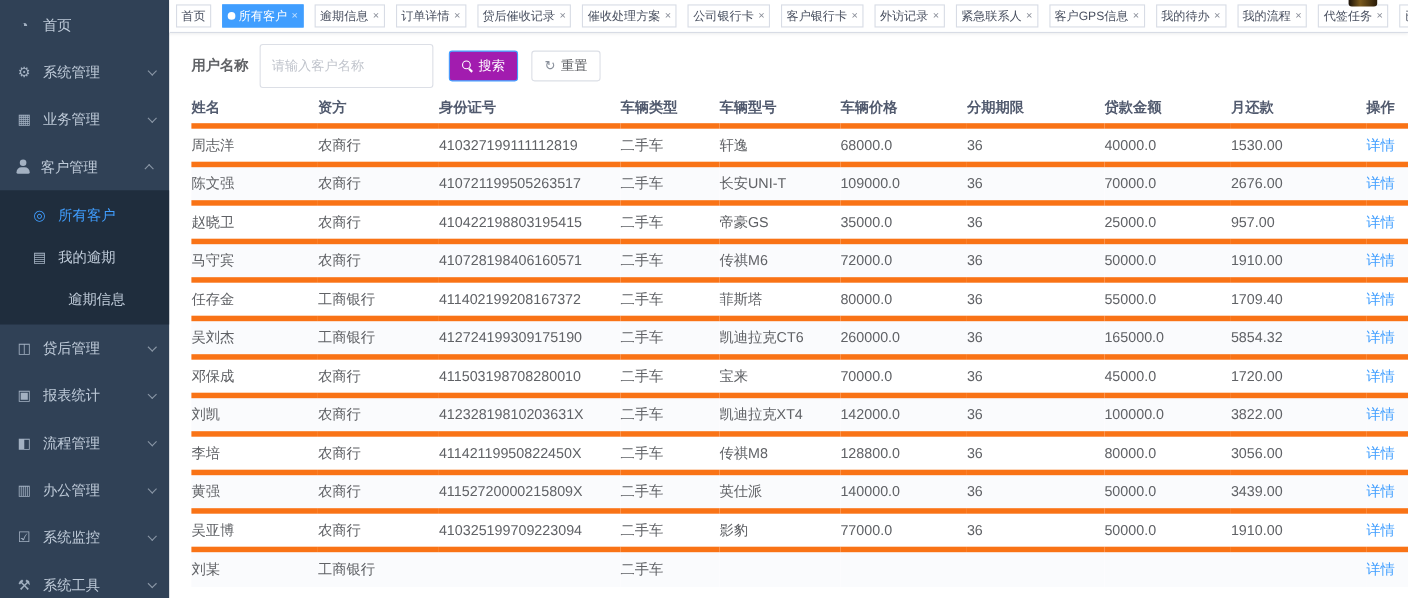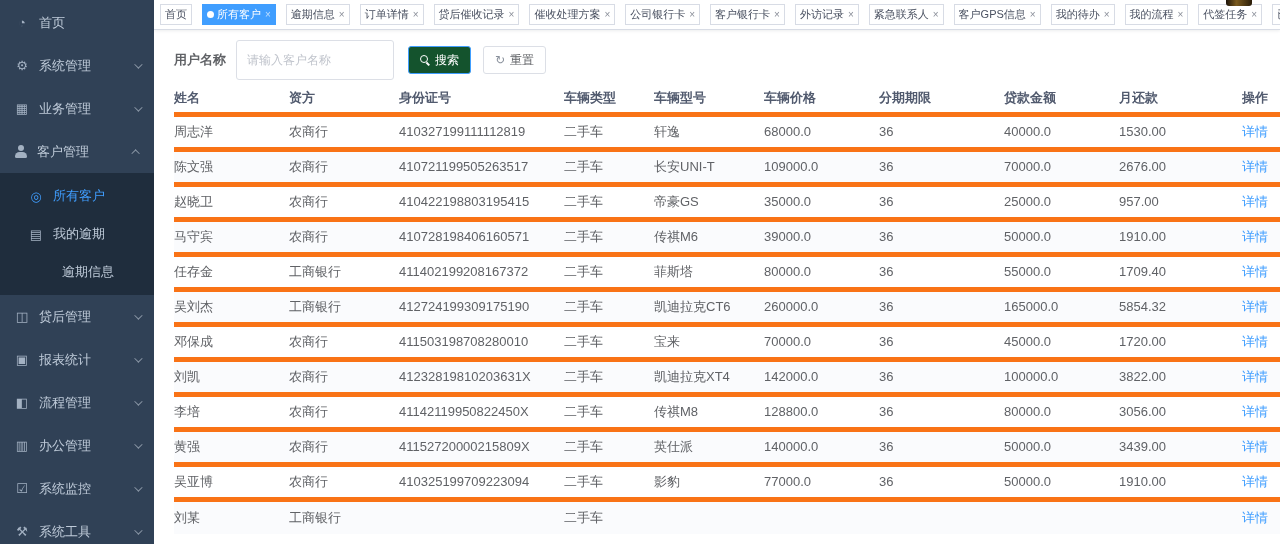--- a/index.html
+++ b/index.html
@@ -35,21 +35,21 @@
   .tag .close { margin-left:4px; font-size:10px; line-height:1; opacity:.65; }
   .avatar-cut { position:absolute; top:0; right:28px; width:26px; height:6px; background:linear-gradient(90deg,#1b1209,#7a5a1e 40%,#2a1c08); border-radius:0 0 3px 3px; z-index:4; }
 
   
   .content { flex:1; overflow:hidden; padding:10px 0 0 20px; }
   .search-bar { display:flex; align-items:center; height:40px; margin-bottom:4px; }
   .search-label { font-size:13px; font-weight:bold; color:#606266; margin-right:10px; }
   .search-input { width:158px; height:40px; border:1px solid #dcdfe6; border-radius:3px; padding:0 10px; font-size:12px; color:#606266; outline:none; font-family:inherit; }
   .search-input::placeholder { color:#c0c4cc; }
   .btn { height:28px; display:inline-flex; align-items:center; gap:5px; font-size:12px; border-radius:3px; padding:0 11px; cursor:pointer; font-family:inherit; }
-  .btn-primary { margin-left:14px; background:#14532d; border:1px solid #409eff; color:#fff; }
+  .btn-primary { margin-left:14px; background:#a21caf; border:1px solid #409eff; color:#fff; }
   .btn-plain { margin-left:12px; background:#fff; border:1px solid #dcdfe6; color:#606266; }
   .mag { width:10px; height:10px; position:relative; display:inline-block; }
   .mag::before { content:""; position:absolute; width:6px; height:6px; border:1.5px solid #fff; border-radius:50%; top:0; left:0; }
   .mag::after { content:""; position:absolute; width:4px; height:1.5px; background:#fff; transform:rotate(45deg); bottom:1px; right:0; }
   .refresh-glyph { font-size:12px; line-height:1; color:#8a919c; }
 
   
   table { border-collapse:collapse; table-layout:fixed; width:1106px; }
   th { text-align:left; font-size:13px; color:#515a6e; font-weight:bold; height:30px; padding:0 4px 0 0; white-space:nowrap; overflow:hidden; }
   td { font-size:13px; color:#606266; height:35px; padding:0 4px 0 0; white-space:nowrap; overflow:hidden; }
@@ -267,21 +267,21 @@
               <td>25000.0</td>
               <td>957.00</td>
               <td><a class="detail">详情</a></td>
             </tr>
             <tr>
               <td>马守宾</td>
               <td>农商行</td>
               <td>410728198406160571</td>
               <td>二手车</td>
               <td>传祺M6</td>
-              <td>39000.0</td>
+              <td>72000.0</td>
               <td>36</td>
               <td>50000.0</td>
               <td>1910.00</td>
               <td><a class="detail">详情</a></td>
             </tr>
             <tr>
               <td>任存金</td>
               <td>工商银行</td>
               <td>411402199208167372</td>
               <td>二手车</td>

